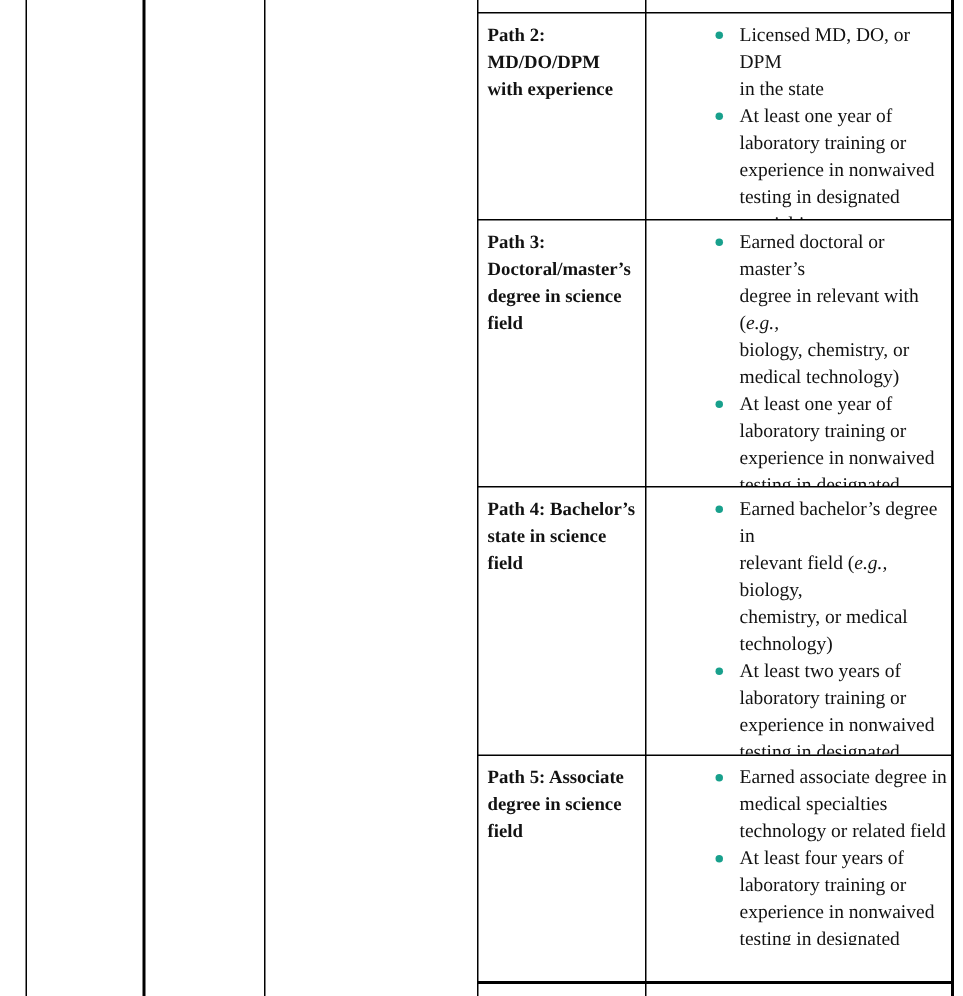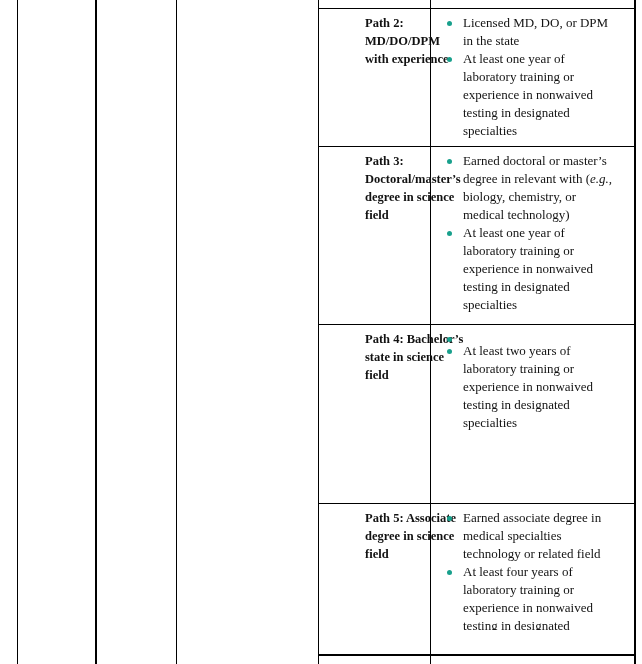--- a/index.html
+++ b/index.html
@@ -44,33 +44,33 @@
     position: absolute;
     left: 0;
     top: 0;
     width: 118px;
     box-sizing: border-box;
     padding: 5px 0 0 7px;
     font-weight: bold;
     font-size: 12.5px;
     line-height: 18px;
     white-space: pre-wrap;
-    margin-left: 40px;
   }
   .req-cell {
     position: absolute;
     left: 112px;
     top: 0;
     width: 206px;
     box-sizing: border-box;
     padding-top: 5px;
   }
   .bullet-item {
     display: flex;
     align-items: flex-start;
+    padding-left: 30px;
   }
   .dot {
     flex: 0 0 auto;
     width: 5px;
     height: 5px;
     border-radius: 50%;
     margin: 7px 11px 0 17px;
     background: #18a08c;
   }
   .bullet-text {
@@ -147,20 +147,24 @@
           </div>
         </div>
       </div>
       <div class="path-row" style="top: 324px; height: 179px;">
         <div class="label-cell">Path 4: Bachelor’s
 state in science
 field</div>
         <div class="req-cell">
           <div class="bullet-item">
             <span class="dot" style="background: rgb(24, 160, 140);"></span>
+            <span class="bullet-text"><span>Earned bachelor’s degree in
+relevant field (</span><span class="it">e.g.,</span><span> biology,
+chemistry, or medical
+technology)</span></span>
           </div>
           <div class="bullet-item">
             <span class="dot" style="background: rgb(24, 160, 140);"></span>
             <span class="bullet-text"><span>At least two years of
 laboratory training or
 experience in nonwaived
 testing in designated
 specialties</span></span>
           </div>
         </div>

